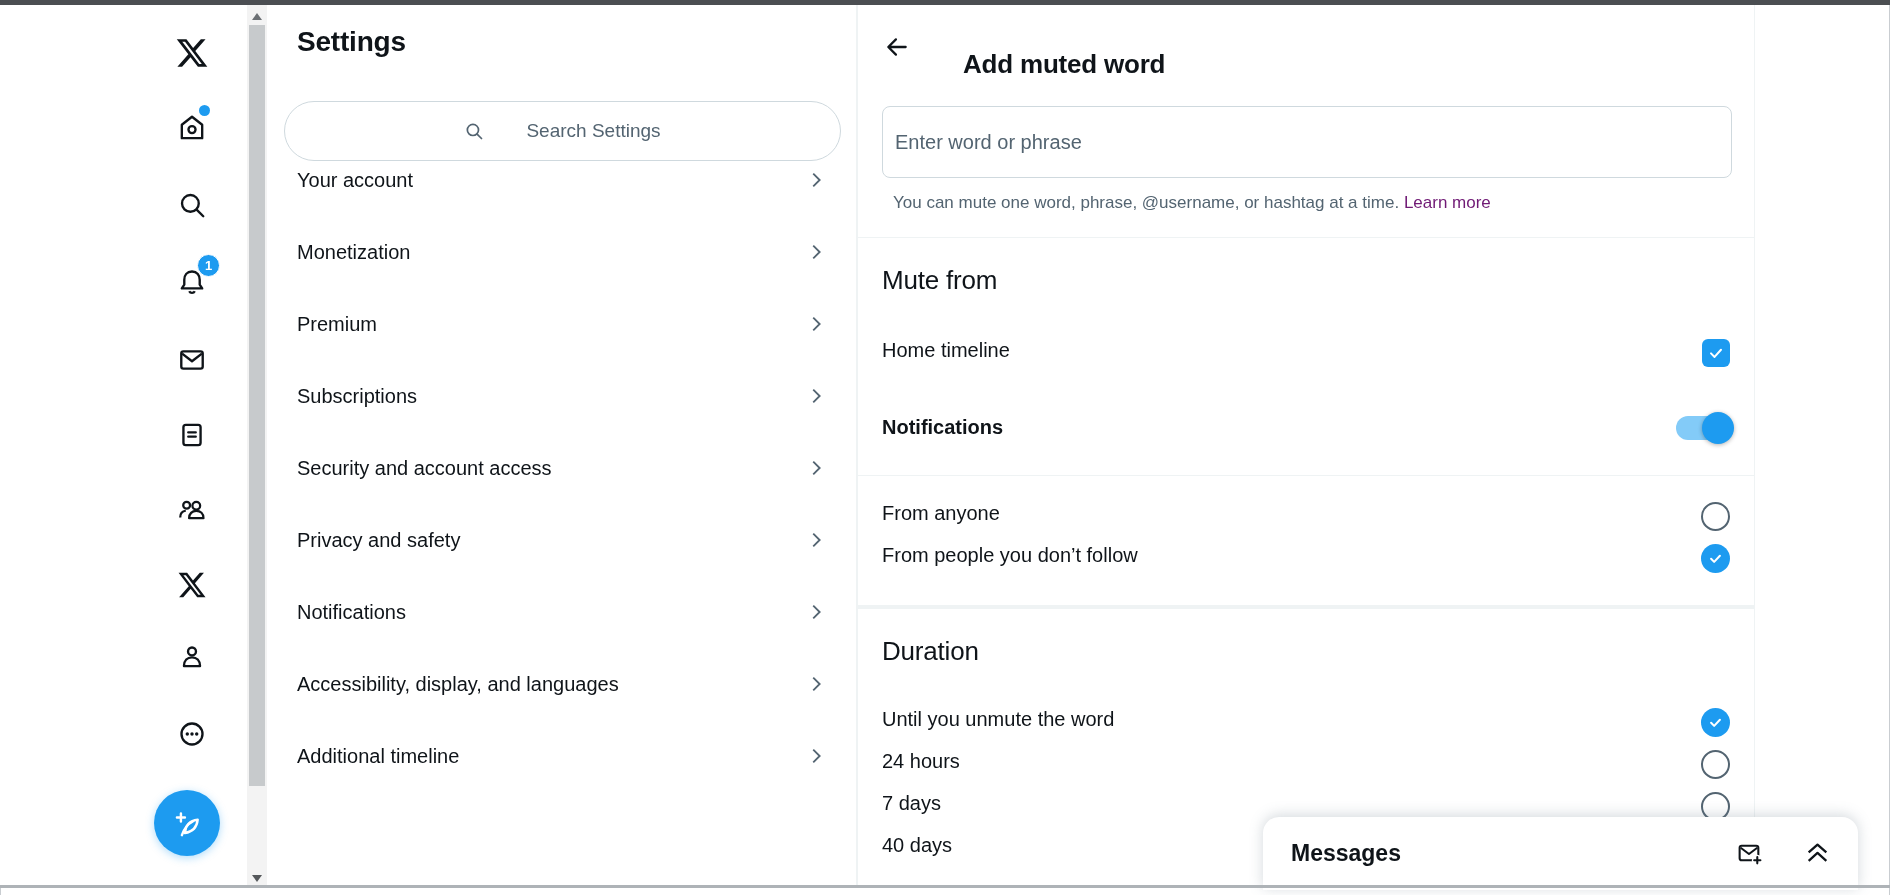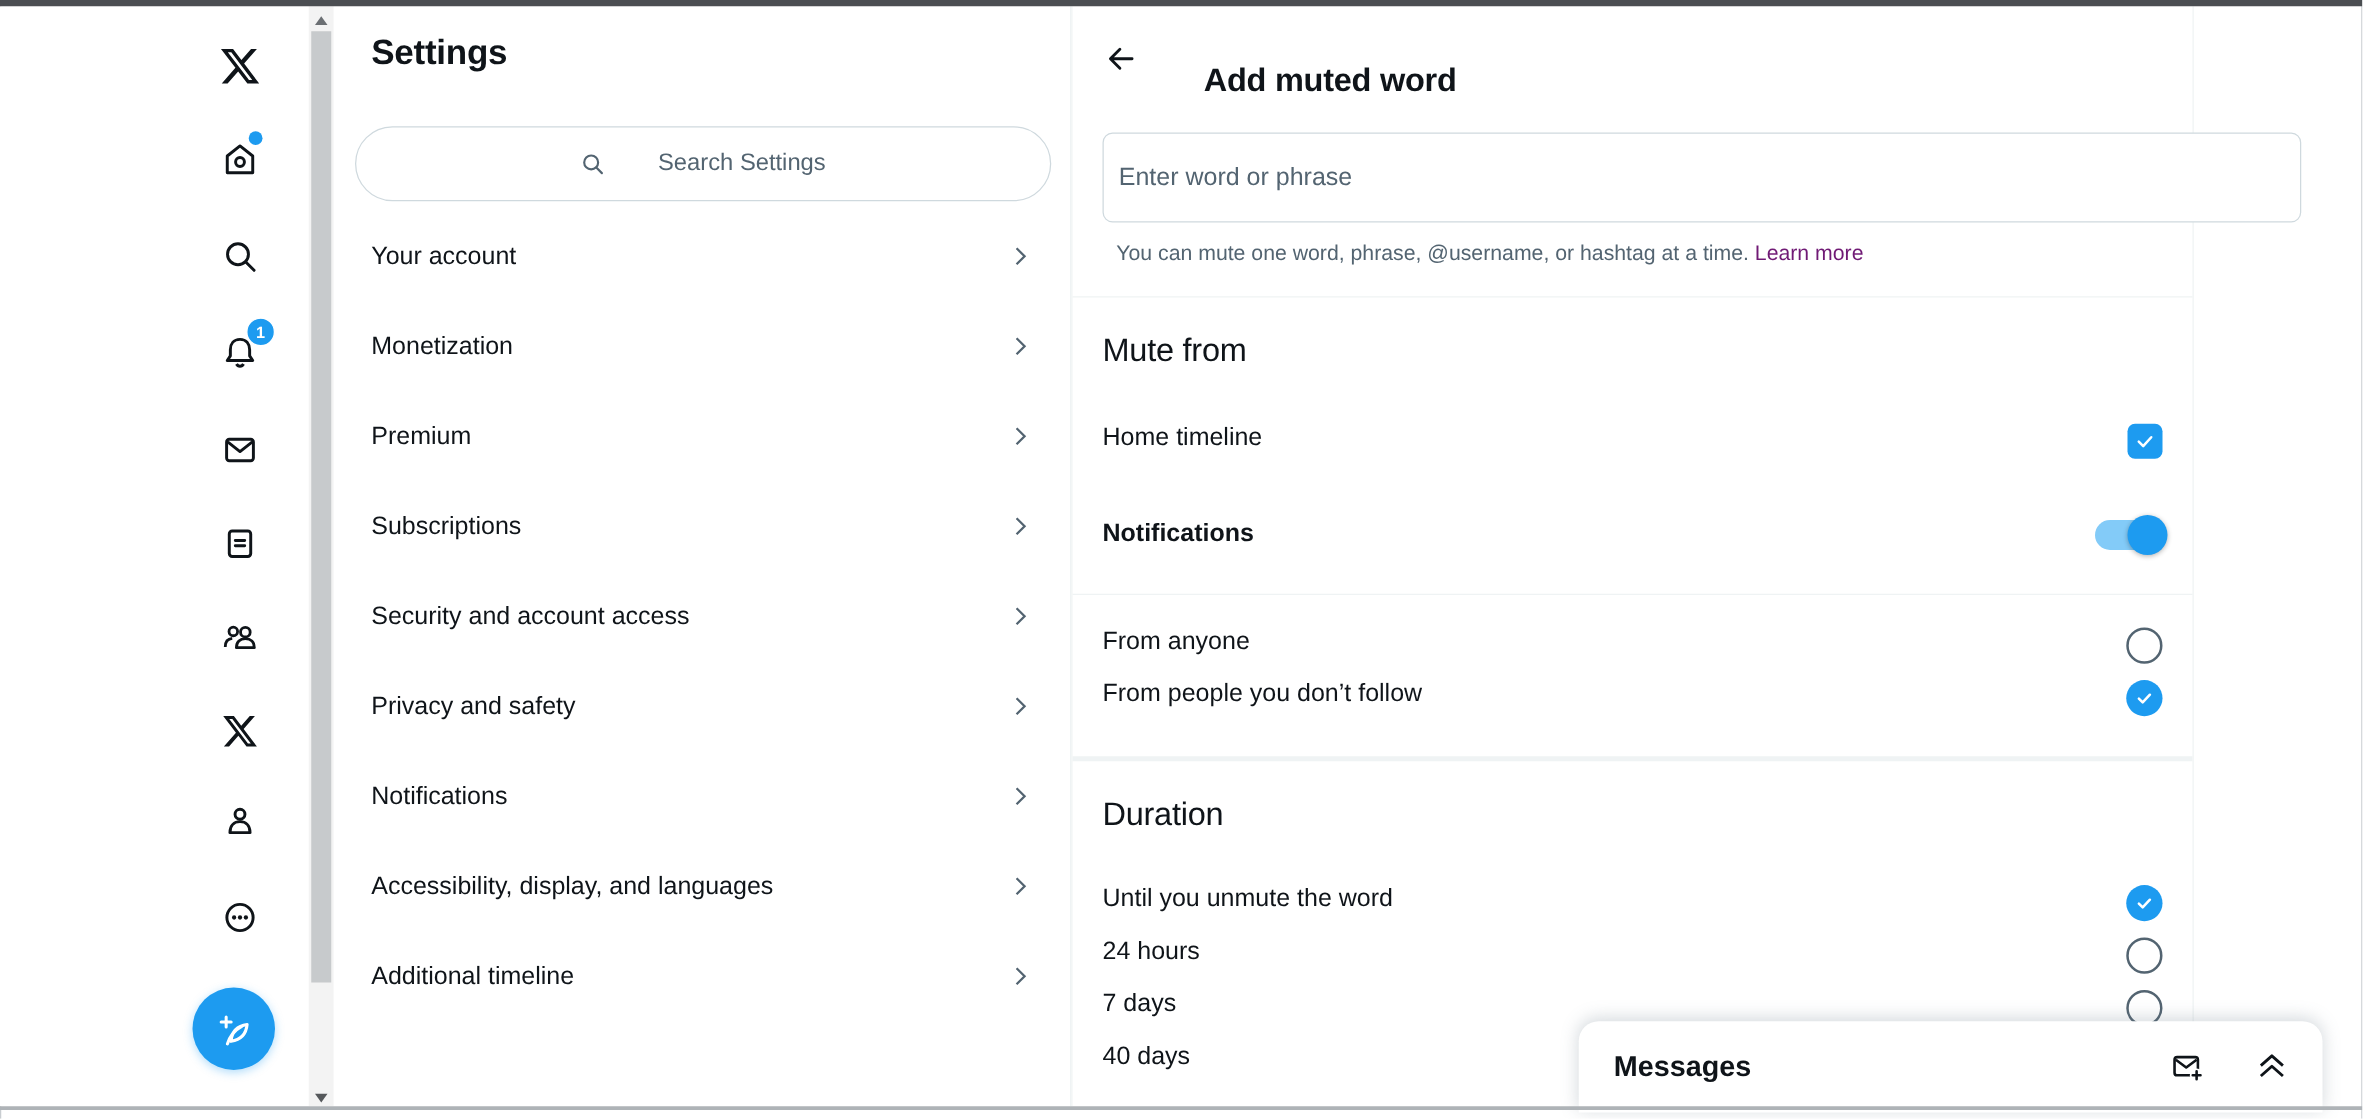--- a/index.html
+++ b/index.html
@@ -30,32 +30,32 @@
   .tri-up   { width:0; height:0; border-left:5px solid transparent; border-right:5px solid transparent; border-bottom:7px solid #6b6f73; }
   .tri-down { width:0; height:0; border-left:5px solid transparent; border-right:5px solid transparent; border-top:7px solid #55585b; }
 
   
   .settings-col { position:absolute; left:267px; top:5px; width:590px; height:880px; border-right:1px solid #eff3f4; background:#fff; }
   .settings-title { position:absolute; left:30px; top:21px; font-size:28px; font-weight:800; letter-spacing:-.2px; }
   .search-pill { position:absolute; left:17px; top:96px; width:557px; height:60px; border:1px solid #cfd9de; border-radius:30px;
                  display:flex; align-items:center; justify-content:center; gap:10px; color:#536471; cursor:text; }
   .search-pill span { font-size:19px;margin-left:32px; }
   .menu { position:absolute; left:0; top:164px; width:100%; }
-  .mrow { position:relative; height:72px; display:flex; align-items:center; padding:0 29px 0 30px; cursor:pointer; }
+  .mrow { position:relative; height:72px; display:flex; padding:0 29px 0 30px; cursor:pointer; }
   .mrow .lbl { font-size:20px; color:#0f1419; flex:1; }
   .chev { flex:none; }
 
   
   .main { position:absolute; left:857px; top:5px; width:898px; height:880px; background:#fff;
           border-left:1px solid #eff3f4; border-right:1px solid #eff3f4; }
   .main-header { position:absolute; left:0; top:0; width:100%; height:84px; display:flex; align-items:center; }
   .back-btn { position:absolute; left:19px; top:22px; width:40px; height:40px; border-radius:50%; display:flex; align-items:center; justify-content:center; cursor:pointer; }
   .main-title { position:absolute; left:105px; top:44px; font-size:26px; font-weight:800; letter-spacing:-.2px; }
 
-  .word-input { position:absolute; left:24px; top:101px; width:959px; height:72px; border:1px solid #cfd9de; border-radius:8px;
+  .word-input { position:absolute; left:24px; top:101px; width:850px; height:72px; border:1px solid #cfd9de; border-radius:8px;
                 font-family:"Liberation Sans",sans-serif; font-size:20px; color:#0f1419; padding:0 12px; outline:none; }
   .word-input::placeholder { color:#536471; }
   .helper { position:absolute; left:35px; top:188px; font-size:17px; color:#536471; }
   .helper a { color:#701a75; text-decoration:none; cursor:pointer; }
 
   .divider  { position:absolute; left:0; width:100%; height:1px; background:#eff3f4; }
   .divider2 { position:absolute; left:0; width:100%; height:4px; background:#eff3f4; }
 
   .sec-head { position:absolute; left:24px; font-size:26px; font-weight:400; letter-spacing:-.2px; }
 

